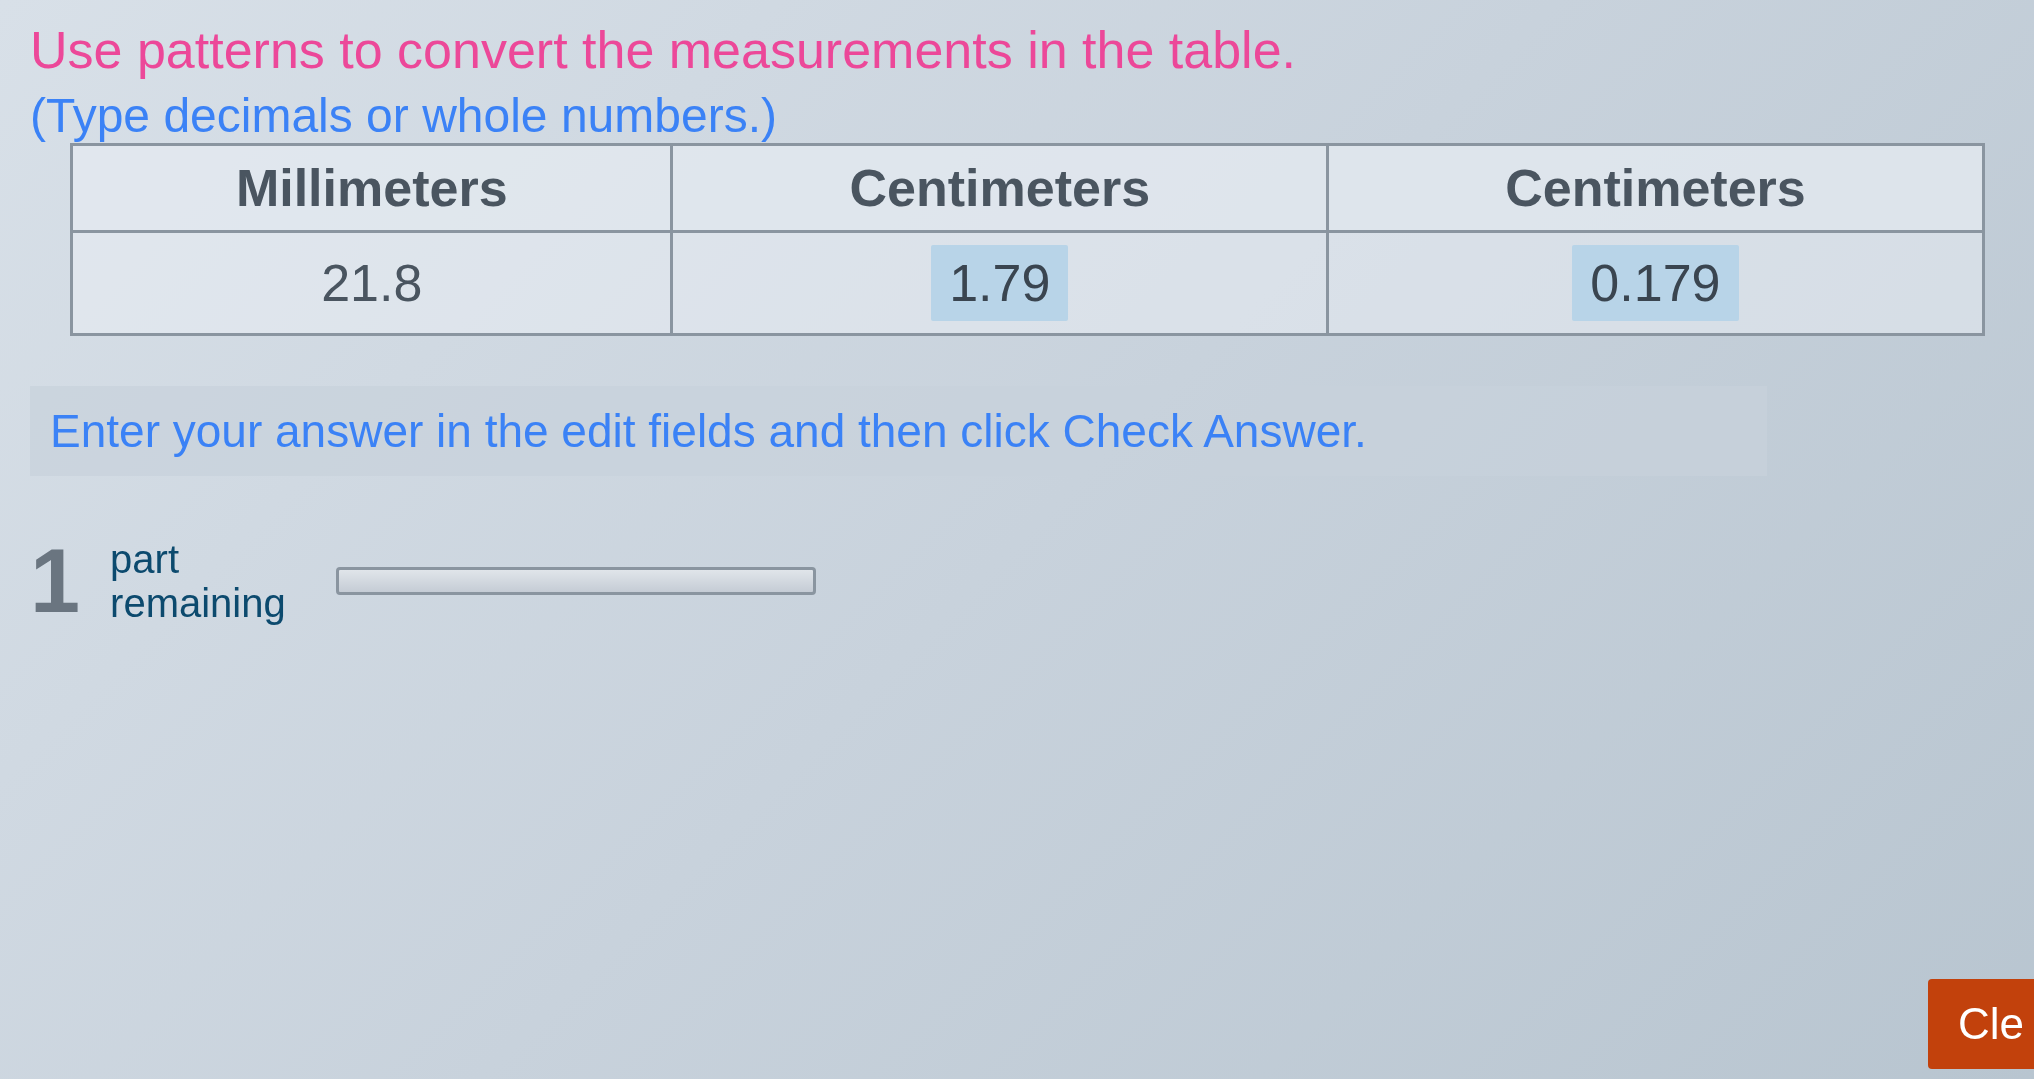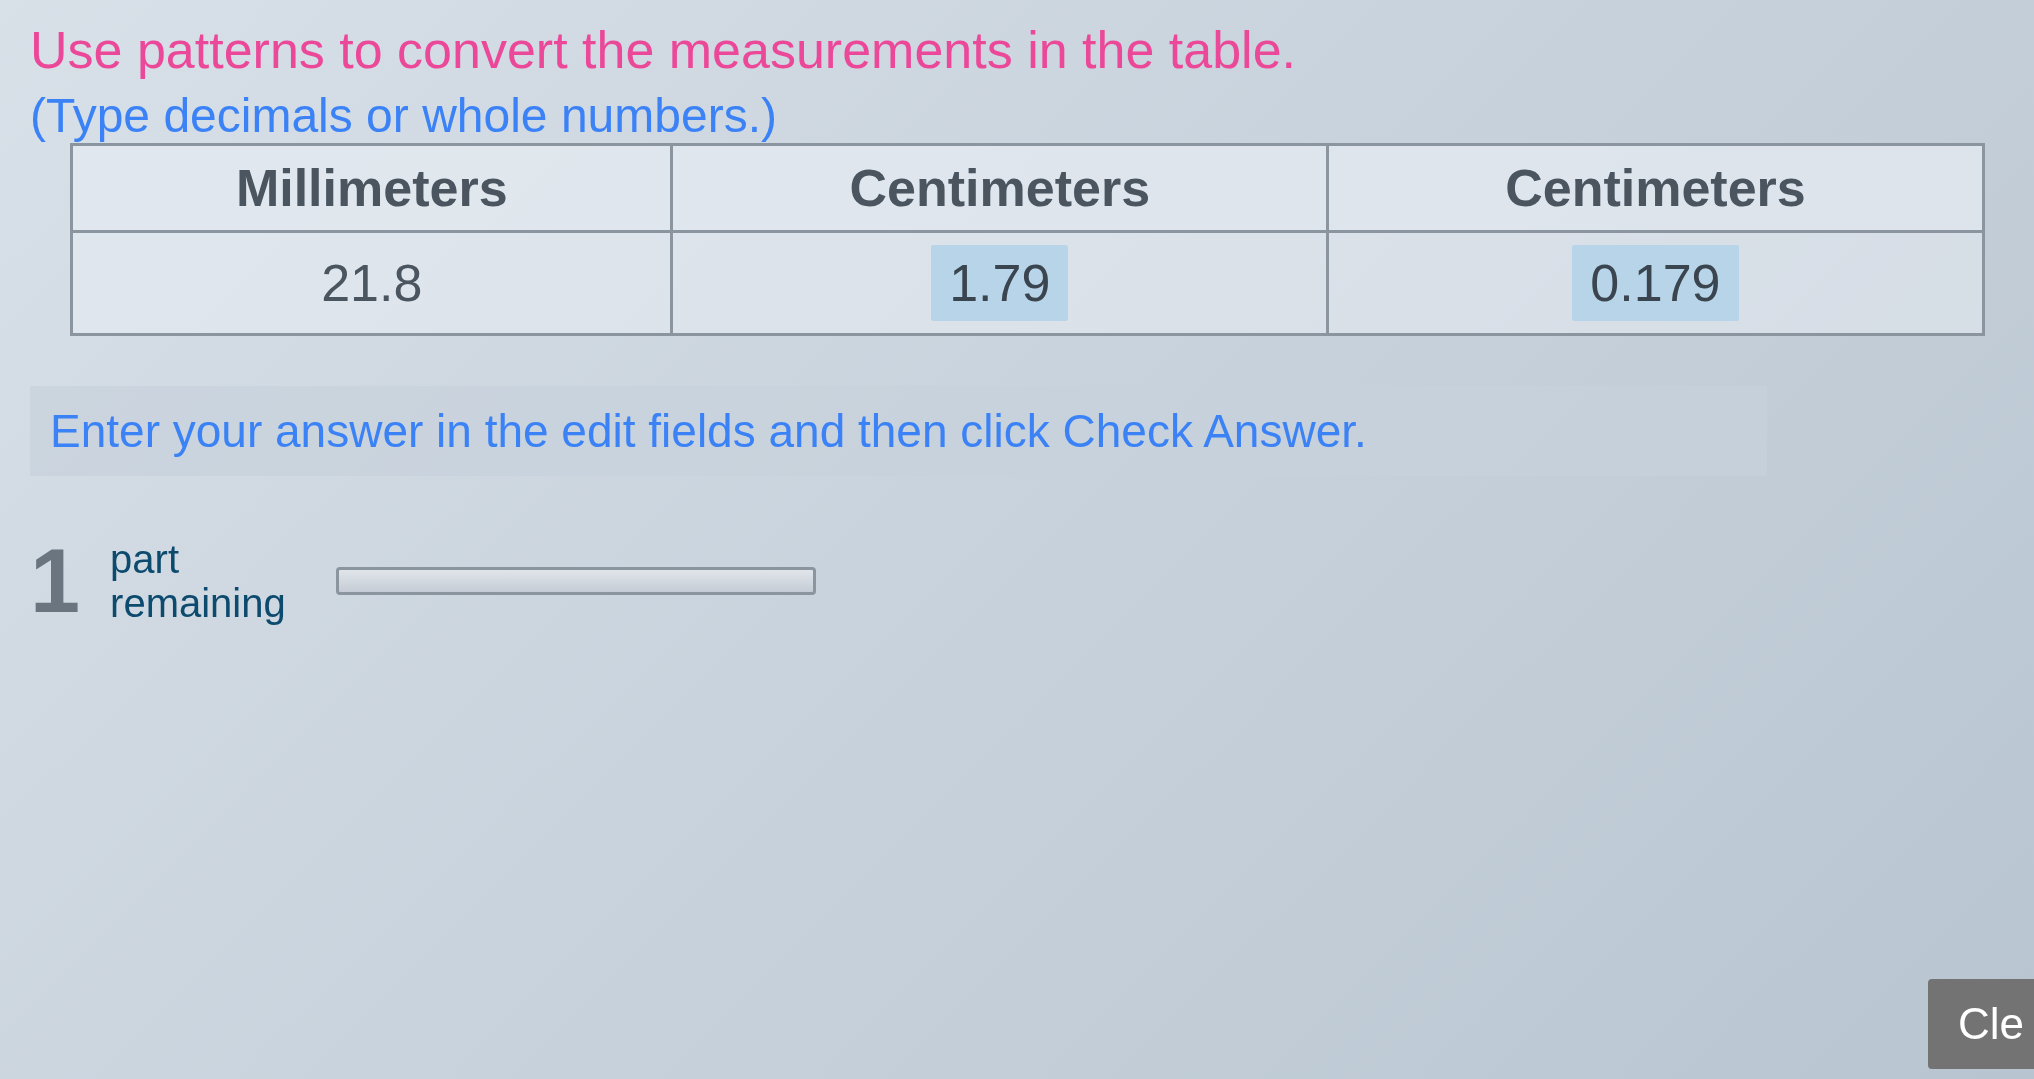--- a/index.html
+++ b/index.html
@@ -94,21 +94,21 @@
       height: 28px;
       border: 3px solid #8a95a0;
       background: linear-gradient(to bottom, #e0e5ea, #c5ccd5);
       border-radius: 4px;
       margin-left: 20px;
     }
     .clear-btn {
       position: absolute;
       bottom: 10px;
       right: 0;
-      background: #737373;
+      background: #c2410c;
       color: #ffffff;
       font-size: 44px;
       padding: 20px 10px 20px 30px;
       border: none;
       border-radius: 4px 0 0 4px;
     }
   </style>
 </head>
 <body>
 

